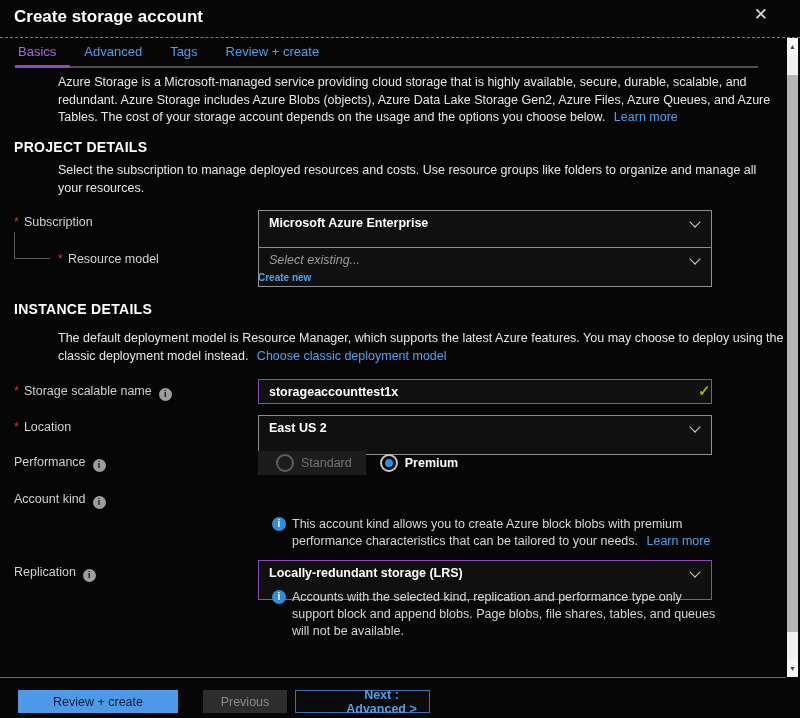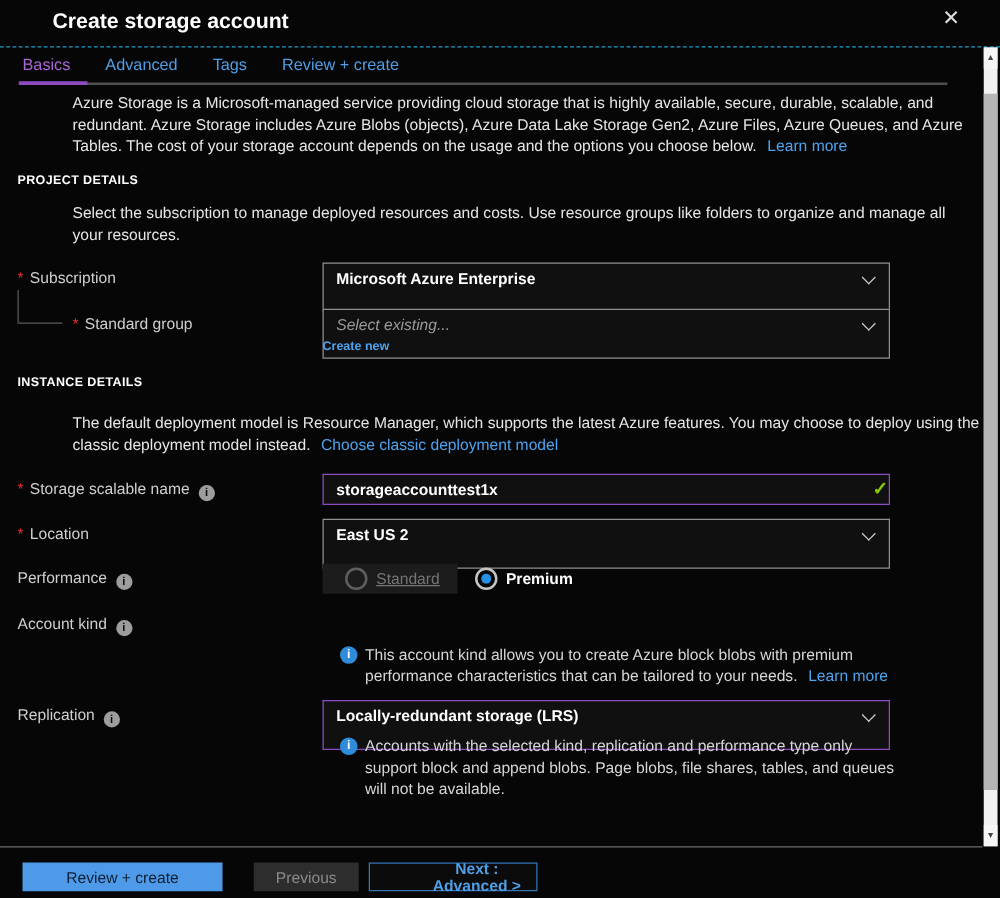--- a/index.html
+++ b/index.html
@@ -1,35 +1,35 @@
 <!DOCTYPE html>
 <html><head>
 <meta charset="utf-8">
 <style>
   html,body{margin:0;padding:0;background:#060606;}
   body{width:800px;height:718px;position:relative;overflow:hidden;
        font-family:"Liberation Sans", sans-serif;color:#e8e8e8;}
   .abs{position:absolute;}
 
   
-  .hdr-title{left:14px;top:7px;font-size:17px;font-weight:bold;color:#ffffff;margin-left:28px;}
+  .hdr-title{left:14px;top:7px;font-size:17px;font-weight:bold;color:#ffffff;}
   .close-btn{right:32px;top:4px;font-size:17px;color:#dcdcdc;cursor:pointer;line-height:22px;}
   .dash-sep{left:0;top:37px;width:800px;border-top:1px dashed #1f9ece;height:0;}
 
   
   .tabs{left:18px;top:44px;display:flex;gap:28px;width:740px;
         padding-bottom:7px;border-bottom:2px solid #4f4f4f;font-size:13px;}
   .tab{position:relative;color:#4f9fe8;cursor:pointer;}
   .tab.active{color:#ab66d6;}
   .tab.active::after{content:"";position:absolute;left:-3px;right:-14px;bottom:-9px;
         height:3px;background:#8c4bbf;}
 
   
   .para{left:14px;width:742px;font-size:12.5px;line-height:17.5px;color:#e6e6e6;margin-left:44px;}
-  .sec-head{left:14px;font-size:10px;font-weight:bold;color:#ffffff;letter-spacing:.3px;}
+  .sec-head{left:14px;font-size:14px;font-weight:bold;color:#ffffff;letter-spacing:.3px;}
   a.link{color:#4ea3ee;text-decoration:none;cursor:pointer;}
   .ml{margin-left:5px;}
 
   
   .row{left:14px;width:740px;height:25px;}
   .lbl{position:absolute;left:0;top:0;line-height:25px;font-size:12.5px;color:#cfcfcf;}
   .req{color:#e03030;margin-right:5px;}
   .info-i{display:inline-block;width:13px;height:13px;border-radius:50%;background:#9d9d9d;
           color:#0a0a0a;font-size:9px;font-weight:bold;text-align:center;line-height:13px;
           margin-left:7px;vertical-align:-2px;font-style:normal;}
@@ -45,21 +45,21 @@
         padding:0 26px 0 10px;font-family:"Liberation Sans",sans-serif;outline:none;}
   .check{position:absolute;left:684px;top:3px;color:#8bc400;font-size:15px;font-weight:bold;}
 
   
   .conn-v{left:14px;top:232px;width:1px;height:26px;background:#5a5a5a;}
   .conn-h{left:14px;top:258px;width:36px;height:1px;background:#5a5a5a;}
 
   
   .radio-group{position:absolute;left:244px;top:0;display:flex;gap:14px;align-items:center;height:25px;}
   .radio-opt{display:flex;align-items:center;gap:7px;cursor:pointer;font-size:12.5px;}
-  .radio-opt.disabled{background:#1c1c1c;padding:3px 14px 3px 18px;color:#757575;text-decoration:underline;}
+  .radio-opt.disabled{background:#1c1c1c;padding:3px 14px 3px 18px;color:#757575;}
   .radio-opt.selected{color:#ffffff;font-weight:bold;}
   .rcircle{width:14px;height:14px;border-radius:50%;border:2px solid #5f5f5f;background:transparent;
            display:flex;align-items:center;justify-content:center;}
   .radio-opt.selected .rcircle{border-color:#c4c4c4;}
   .rdot{width:8px;height:8px;border-radius:50%;background:#2491e6;}
 
   
   .note{left:272px;width:452px;font-size:12.5px;line-height:17px;color:#d6d6d6;
         padding-left:20px;box-sizing:border-box;}
   .note .note-ic{position:absolute;left:0;top:1px;width:14px;height:14px;border-radius:50%;
@@ -113,21 +113,21 @@
     <span>Microsoft Azure Enterprise</span>
     <span class="chev"></span>
   </div>
 </div>
 
 <div class="abs conn-v"></div>
 <div class="abs conn-h"></div>
 
 <div class="abs row" style="top:247px">
   <div class="lbl" style="left:44px">
-    <span class="req">*</span><span>Standard group</span>
+    <span class="req">*</span><span>Resource model</span>
   </div>
   <div class="ctrl">
     <span class="placeholder">Select existing...</span>
     <span class="chev"></span>
   </div>
 </div>
 <a class="abs link" style="left:258px;top:272px;font-size:10px;font-weight:bold">Create new</a>
 
 <div class="abs sec-head" style="top:301px">INSTANCE DETAILS</div>
 <div class="abs para" style="top:330px">

